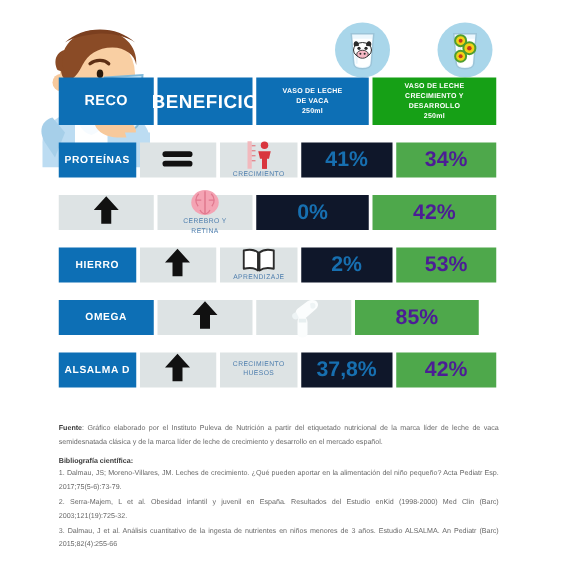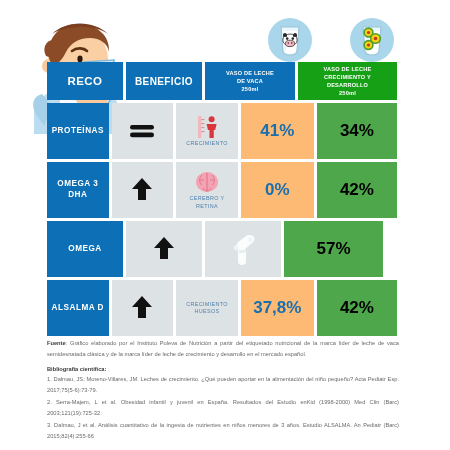--- a/index.html
+++ b/index.html
@@ -17,34 +17,34 @@
 
   
   .table { position:absolute; left:47px; top:62px; width:350px; }
   .thead { display:flex; height:38px; gap:3px; }
   .thead .hcell {
     display:flex; align-items:center; justify-content:center;
     text-align:center; color:#fff; font-weight:bold;
     letter-spacing:.4px;
   }
   .hcell.reco { width:76px; background:#0d6fb5; font-size:11.5px; }
-  .hcell.beneficio { width:76px; background:#0d6fb5; font-size:10px; }
+  .hcell.beneficio { width:76px; background:#0d6fb5; font-size:15px; }
   .hcell.vaca { width:90px; background:#0d6fb5; font-size:5.6px; line-height:1.45; letter-spacing:.2px;}
   .hcell.cyd { width:99px; background:#16a016; font-size:5.6px; line-height:1.45; letter-spacing:.2px;}
 
-  .row { display:flex; gap:3px; margin-top:3px; height:56px; }
+  .row { display:flex; gap:3px; margin-top:14px; height:28px; }
   .cell { display:flex; align-items:center; justify-content:center; position:relative; }
   .c-label {
     width:76px; background:#0d6fb5; color:#fff; font-weight:bold;
     font-size:8.2px; letter-spacing:.5px; text-align:center; line-height:1.3;
   }
   .c-reco { width:76px; background:#dde3e4; }
   .c-benef { width:76px; background:#dde3e4; flex-direction:column; gap:1px; }
-  .c-vaca { width:90px; background:#fdba74; color:#176fb0; font-weight:bold; font-size:17px; }
-  .c-cyd  { width:99px; background:#4ea84b; color:#000000; font-weight:bold; font-size:17px; }
+  .c-vaca { width:90px; background:#0f172a; color:#176fb0; font-weight:bold; font-size:17px; }
+  .c-cyd  { width:99px; background:#4ea84b; color:#4c1d95; font-weight:bold; font-size:17px; }
 
   .benef-label {
     color:#4f7fae; font-size:5.4px; letter-spacing:.35px; text-align:center;
     line-height:1.35; font-weight:500;
   }
   .benef-icon { display:flex; align-items:center; justify-content:center; height:24px; }
 
   .arrow { font-size:21px; line-height:1; color:#111; font-weight:bold; }
   .eq    { font-size:21px; line-height:1; color:#111; font-weight:bold; }
 
@@ -182,26 +182,20 @@
             <rect x="17.8" y="14" width="3.6" height="9" fill="#d9363e"></rect>
           </svg>
         </span>
         <span class="benef-label">CRECIMIENTO</span>
       </div>
       <div class="cell c-vaca">41%</div>
       <div class="cell c-cyd">34%</div>
     </div>
 
     <div class="row">
-      <div class="cell c-label">
-        <div>
-          <div>OMEGA 3</div>
-          <div>DHA</div>
-        </div>
-      </div>
       <div class="cell c-reco">
         <span class="arrow">
           <svg width="22" height="24" viewBox="0 0 22 24">
               <path d="M11 1 L21 12 L15 12 L15 23 L7 23 L7 12 L1 12 Z" fill="#111"></path>
             </svg>
         </span>
       </div>
       <div class="cell c-benef">
         <span class="benef-icon">
           <svg width="24" height="22" viewBox="0 0 24 22">
@@ -212,20 +206,42 @@
         </span>
         <span class="benef-label">
           <span>CEREBRO Y</span><br>
           <span>RETINA</span>
         </span>
       </div>
       <div class="cell c-vaca">0%</div>
       <div class="cell c-cyd">42%</div>
     </div>
 
+    <div class="row">
+      <div class="cell c-label">HIERRO</div>
+      <div class="cell c-reco">
+        <span class="arrow">
+          <svg width="22" height="24" viewBox="0 0 22 24">
+              <path d="M11 1 L21 12 L15 12 L15 23 L7 23 L7 12 L1 12 Z" fill="#111"></path>
+            </svg>
+        </span>
+      </div>
+      <div class="cell c-benef">
+        <span class="benef-icon">
+          <svg width="28" height="20" viewBox="0 0 28 20">
+            <path d="M13.4 4 C10.5 1.6 6 1.4 2 2.4 L2 17 C6 16 10.5 16.2 13.4 18.4 Z" fill="#ffffff" stroke="#2b2b2b" stroke-width="1.5" stroke-linejoin="round"></path>
+            <path d="M14.6 4 C17.5 1.6 22 1.4 26 2.4 L26 17 C22 16 17.5 16.2 14.6 18.4 Z" fill="#ffffff" stroke="#2b2b2b" stroke-width="1.5" stroke-linejoin="round"></path>
+            <rect x="13.2" y="3.4" width="1.6" height="15.4" fill="#2b2b2b"></rect>
+          </svg>
+        </span>
+        <span class="benef-label">APRENDIZAJE</span>
+      </div>
+      <div class="cell c-vaca">2%</div>
+      <div class="cell c-cyd">53%</div>
+    </div>
 
     <div class="row">
       <div class="cell c-label">OMEGA</div>
       <div class="cell c-reco">
         <span class="arrow">
           <svg width="22" height="24" viewBox="0 0 22 24">
               <path d="M11 1 L21 12 L15 12 L15 23 L7 23 L7 12 L1 12 Z" fill="#111"></path>
             </svg>
         </span>
       </div>
@@ -233,21 +249,21 @@
         <span class="benef-icon">
           <svg width="30" height="34" viewBox="0 0 30 34">
             <path d="M22 3 C26 3 28 7 25 10 L17 17 C15 19 12 19 10 17 C8 15 8 12 10 10 L18 4 C19 3.3 20.6 3 22 3 Z" fill="#fbfdfd"></path>
             <path d="M13 16 C16 16 18 18 18 21 L18 30 C18 32 16 33 14 33 C12 33 10 32 10 30 L10 21 C10 18 11 16 13 16 Z" fill="#fbfdfd"></path>
             <path d="M9 13 C6.5 13 5 15 6 17 C7 19 10 19 11 17 Z" fill="#eef4f5"></path>
             <path d="M20 6 C22 4.4 24.6 5.4 24.4 7.8 C24.2 9.8 22 10.6 20.6 9.4 Z" fill="#eef4f5"></path>
             <path d="M11 18 L17 18 L17 21 L11 21 Z" fill="#e7eff0"></path>
           </svg>
         </span>
       </div>
-      <div class="cell c-cyd">57%</div>
+      <div class="cell c-cyd">85%</div>
     </div>
 
     <div class="row">
       <div class="cell c-label">ALSALMA D</div>
       <div class="cell c-reco">
         <span class="arrow">
           <svg width="22" height="24" viewBox="0 0 22 24">
               <path d="M11 1 L21 12 L15 12 L15 23 L7 23 L7 12 L1 12 Z" fill="#111"></path>
             </svg>
         </span>

